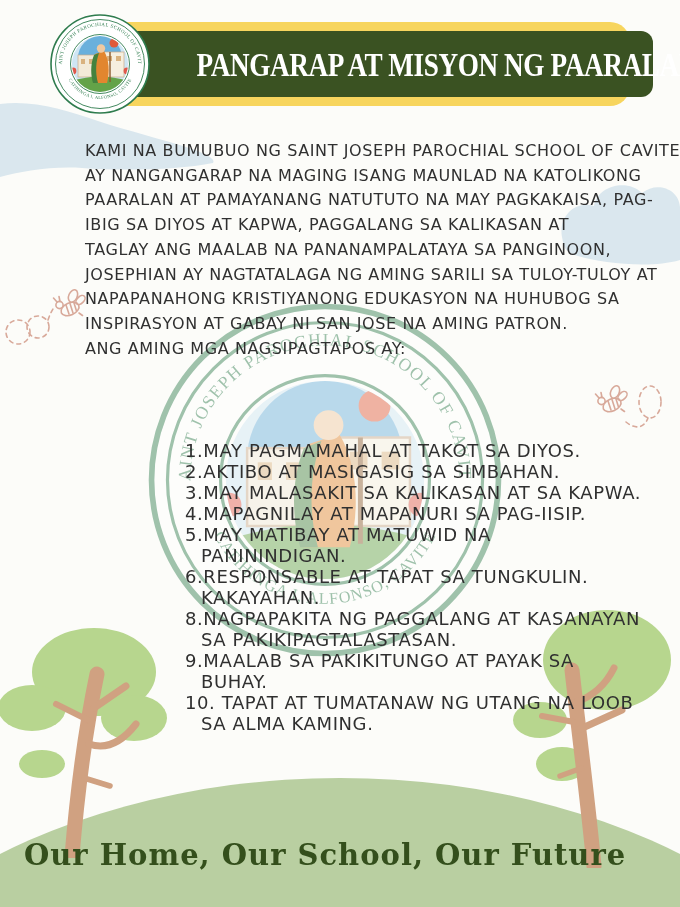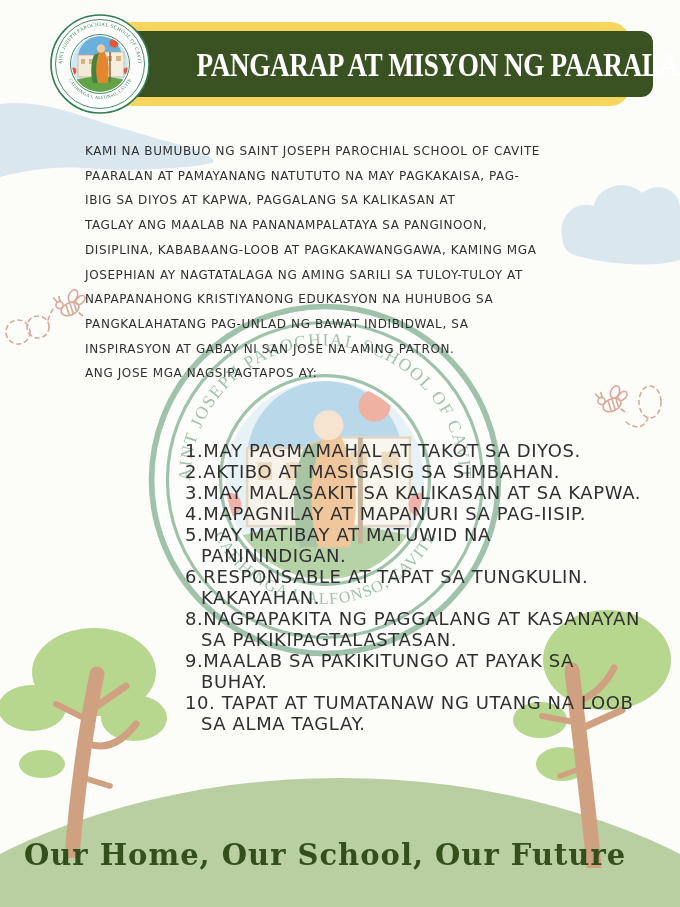--- a/index.html
+++ b/index.html
@@ -26,21 +26,21 @@
     transform:scaleX(.8);transform-origin:center;letter-spacing:-.5px;
   }
   .logo-seal{position:absolute;left:50px;top:14px;width:100px;height:100px;}
   
   .cloud-svg{position:absolute;left:0;top:0;width:680px;height:907px;pointer-events:none;}
   
   .watermark{position:absolute;left:148px;top:303px;width:354px;height:354px;opacity:.45;}
   
   .para-block{
     position:absolute;left:85px;top:139px;
-    color:#303030;font-size:12px;line-height:24.7px;letter-spacing:.6px;
+    color:#303030;font-size:16px;line-height:24.7px;letter-spacing:.6px;
     white-space:nowrap;
   }
   .list-block{
     position:absolute;left:185px;top:440px;
     color:#303030;font-size:18px;line-height:21px;letter-spacing:.6px;
     white-space:nowrap;
   }
   .bline{white-space:nowrap;}
   .list-block .cont{padding-left:16px;}
   
@@ -175,45 +175,44 @@
   <div class="hdr-yellow"></div>
   <div class="hdr-green"></div>
   <div class="hdr-title">PANGARAP AT MISYON NG PAARALAN</div>
   <svg class="logo-seal" viewBox="0 0 100 100">
     <use href="#seal-art"></use>
   </svg>
 
   <div class="para-block">
     <div>
         <div class="bline">KAMI NA BUMUBUO NG SAINT JOSEPH PAROCHIAL SCHOOL OF CAVITE</div>
+        <div class="bline">AY NANGANGARAP NA MAGING ISANG MAUNLAD NA KATOLIKONG</div>
         <div class="bline">PAARALAN AT PAMAYANANG NATUTUTO NA MAY PAGKAKAISA, PAG-</div>
         <div class="bline">IBIG SA DIYOS AT KAPWA, PAGGALANG SA KALIKASAN AT</div>
       </div>
     <div>
         <div class="bline">TAGLAY ANG MAALAB NA PANANAMPALATAYA SA PANGINOON,</div>
-        <div class="bline">DISIPLINA, KABABAANG-LOOB AT PAGKAKAWANGGAWA, KAMING MGA</div>
         <div class="bline">JOSEPHIAN AY NAGTATALAGA NG AMING SARILI SA TULOY-TULOY AT</div>
         <div class="bline">NAPAPANAHONG KRISTIYANONG EDUKASYON NA HUHUBOG SA</div>
-        <div class="bline">PANGKALAHATANG PAG-UNLAD NG BAWAT INDIBIDWAL, SA</div>
         <div class="bline">INSPIRASYON AT GABAY NI SAN JOSE NA AMING PATRON.</div>
-        <div class="bline">ANG JOSE MGA NAGSIPAGTAPOS AY:</div>
+        <div class="bline">ANG AMING MGA NAGSIPAGTAPOS AY:</div>
       </div>
   </div>
   <div class="list-block">
       <div class="bline">1.MAY PAGMAMAHAL AT TAKOT SA DIYOS.</div>
       <div class="bline">2.AKTIBO AT MASIGASIG SA SIMBAHAN.</div>
       <div class="bline">3.MAY MALASAKIT SA KALIKASAN AT SA KAPWA.</div>
       <div class="bline">4.MAPAGNILAY AT MAPANURI SA PAG-IISIP.</div>
       <div class="bline">5.MAY MATIBAY AT MATUWID NA</div>
       <div class="bline cont">PANININDIGAN.</div>
       <div class="bline">6.RESPONSABLE AT TAPAT SA TUNGKULIN.</div>
       <div class="bline cont">KAKAYAHAN.</div>
       <div class="bline">8.NAGPAPAKITA NG PAGGALANG AT KASANAYAN</div>
       <div class="bline cont">SA PAKIKIPAGTALASTASAN.</div>
       <div class="bline">9.MAALAB SA PAKIKITUNGO AT PAYAK SA</div>
       <div class="bline cont">BUHAY.</div>
       <div class="bline">10. TAPAT AT TUMATANAW NG UTANG NA LOOB</div>
-      <div class="bline cont">SA ALMA TAGLAY.</div>
+      <div class="bline cont">SA ALMA KAMING.</div>
     </div>
 
   <div class="motto">Our Home, Our School, Our Future</div>
 
 </div>
 
 </body></html>

